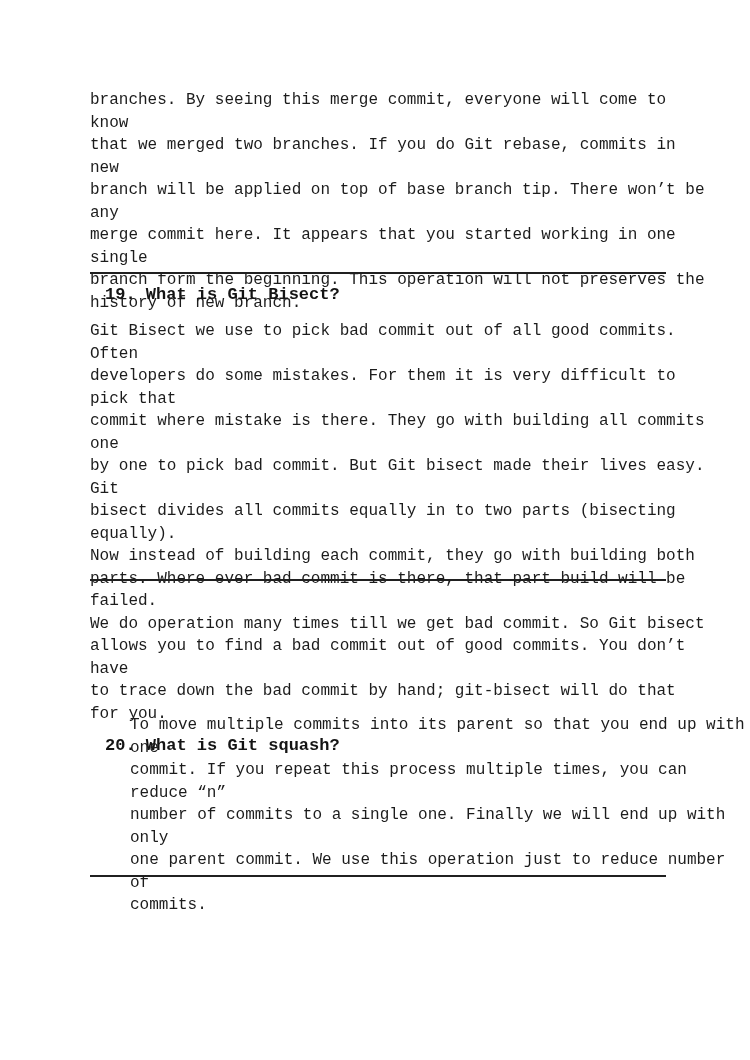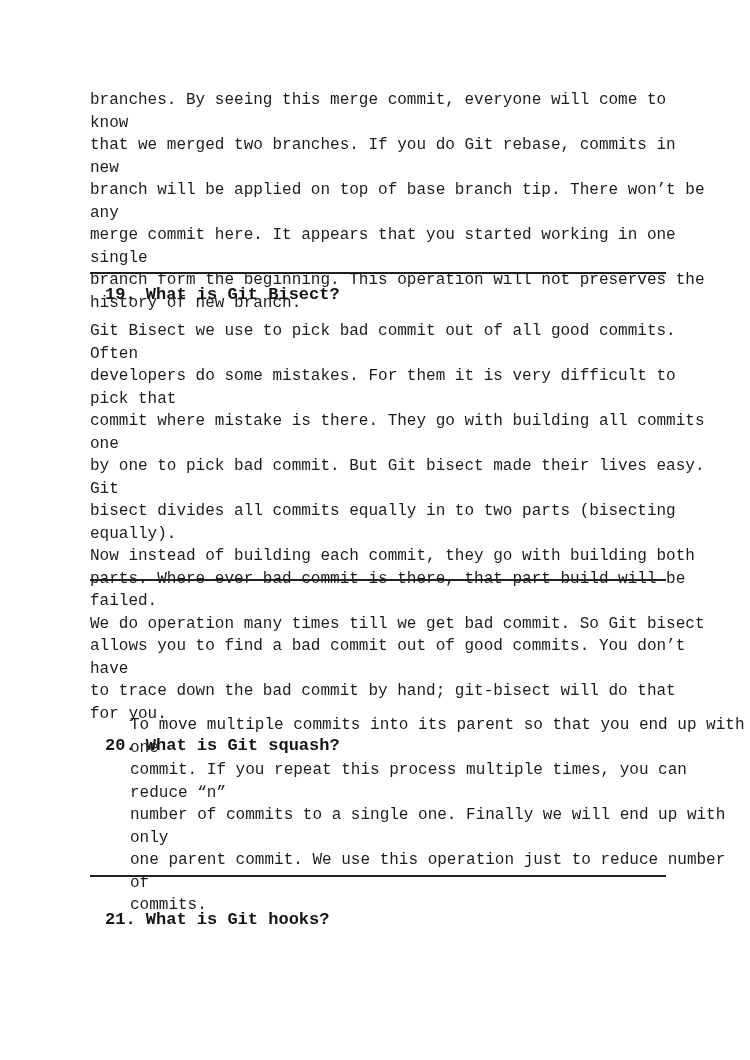--- a/index.html
+++ b/index.html
@@ -77,15 +77,14 @@
   <h2 class="heading" style="top: 720px;">20. What is Git squash?</h2>
 
   <p class="body-text" style="top: 714px; margin-left: 40px;">To move multiple commits into its parent so that you end up with one
 commit. If you repeat this process multiple times, you can reduce “n”
 number of commits to a single one. Finally we will end up with only
 one parent commit. We use this operation just to reduce number of
 commits.</p>
 
   <hr class="rule" style="top: 867px;">
 
-  <h2 class="heading" style="top: 894px;">21. What is Git hooks?</h2>
 
 </div>
 
 </body></html>

